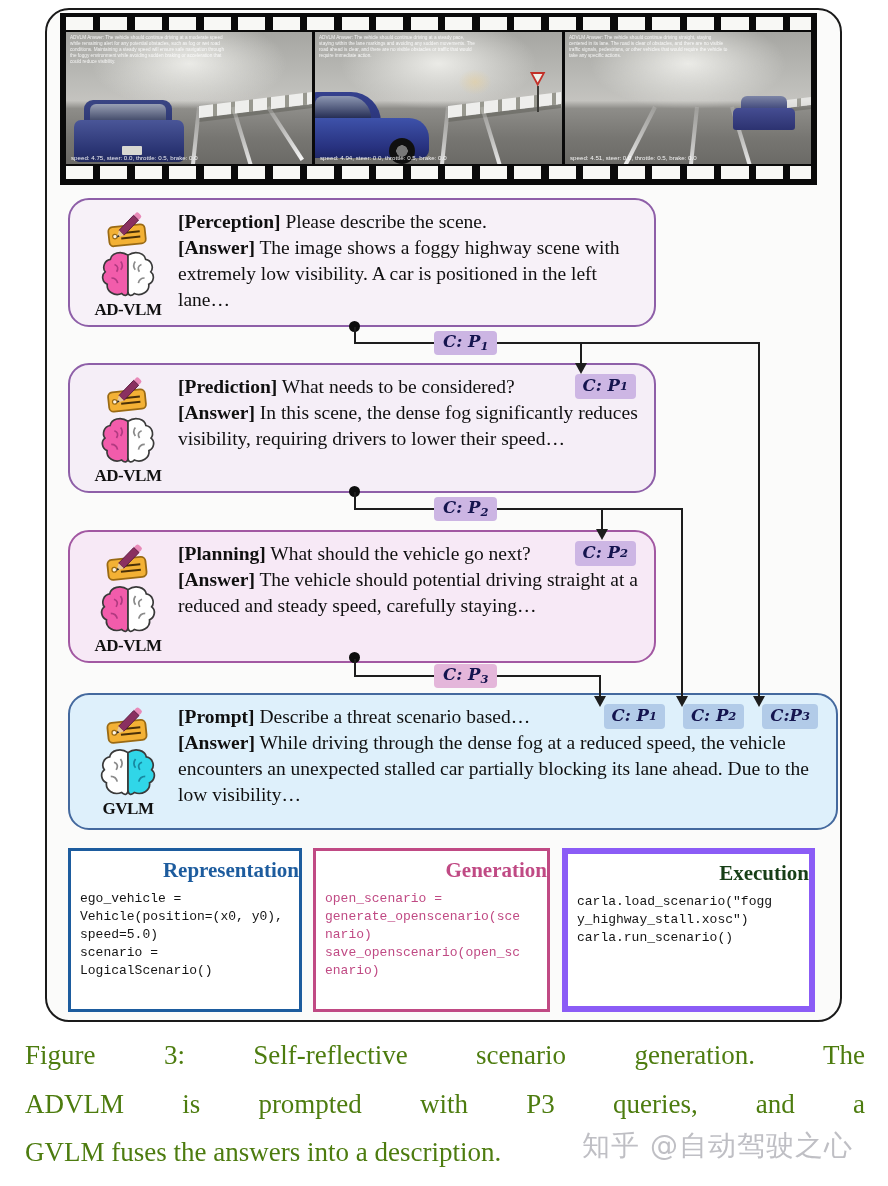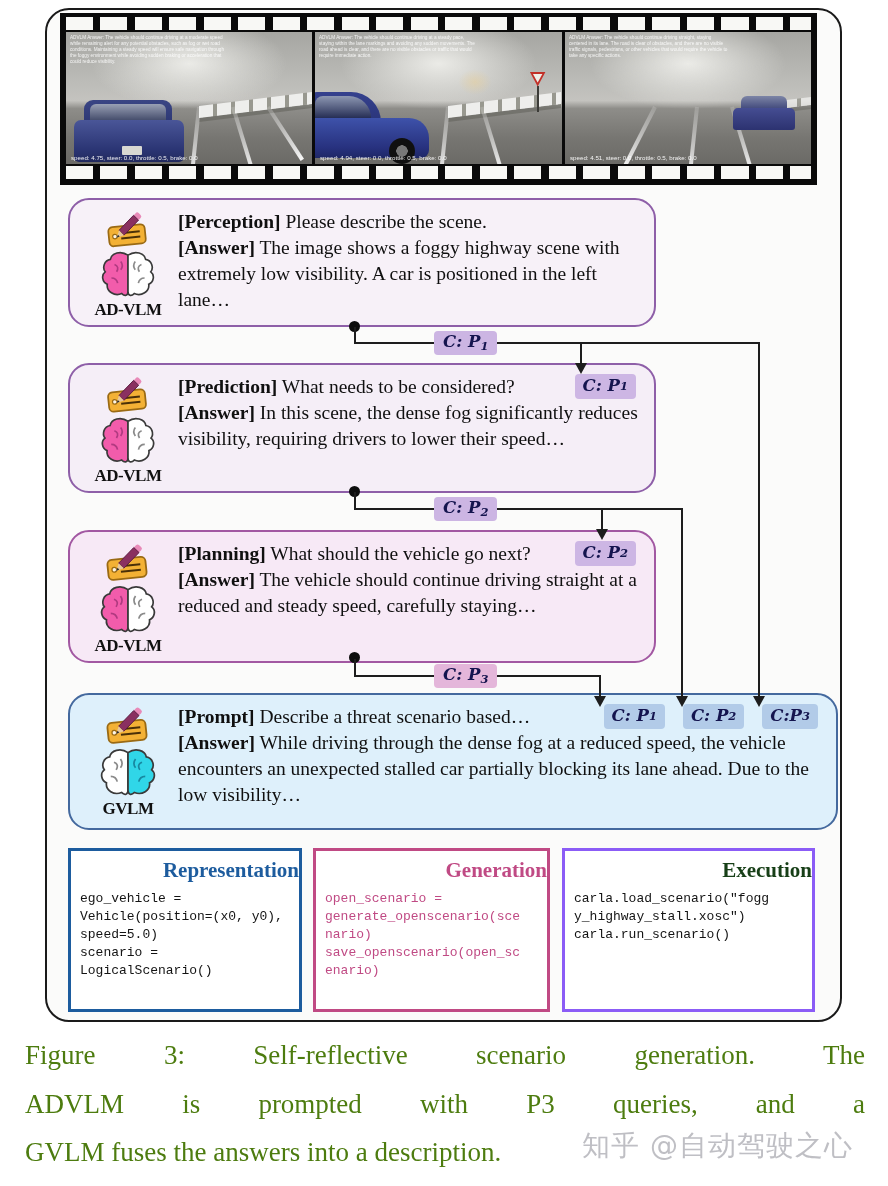--- a/index.html
+++ b/index.html
@@ -95,21 +95,21 @@
     border-right:6px solid transparent;border-top:11px solid #1d1d1d;}
   .cbadge{position:absolute;padding:1px 9px 2px 9px;border-radius:4px;background:#ccb5e3;
     font-family:"DejaVu Serif","Liberation Serif",serif;font-style:italic;font-weight:bold;
     font-size:16.5px;color:#14144e;}
   .cbadge.pink{background:#e4b6da;}
   .cbadge sub{font-size:11.5px;vertical-align:-3px;line-height:1;}
   
   .code-box{position:absolute;top:848px;height:164px;background:#fff;box-sizing:border-box;z-index:1;}
   .code-box.rep{left:68px;width:234px;border:3px solid #1d5c9e;}
   .code-box.gen{left:313px;width:237px;border:3px solid #c04a84;}
-  .code-box.exec{left:562px;width:253px;border:3px solid #8b5cf6;}
+  .code-box.exec{left:562px;width:253px;border:6px solid #8b5cf6;}
   .code-title{text-align:right;font-weight:bold;font-size:21px;margin-top:7px;}
   .rep .code-title{color:#1d5c9e;}
   .gen .code-title{color:#c04a84;}
   .exec .code-title{color:#173f17;}
   .code-block{font-family:"Liberation Mono",monospace;font-size:13px;line-height:1.38;
     padding:7px 9px 0 9px;white-space:pre-wrap;color:#131313;}
   .gen .code-block{color:#c04a84;}
   
   .caption{position:absolute;left:25px;top:1040px;width:840px;font-size:27px;color:#4d7c0f;}
   .caption .cline{height:48.5px;text-align:justify;text-align-last:justify;white-space:nowrap;}
@@ -281,21 +281,21 @@
     </div>
     <div class="dialog-text">
       <div class="q-row">
         <span class="grow"><span class="tag">[Planning]</span><span> What should the vehicle go next?</span></span>
         <span class="badge">
             <span>C: P</span>
             <sub>2</sub>
           </span>
       </div>
       <div>
-        <span class="tag">[Answer]</span><span> The vehicle should continue driving straight at a reduced and steady speed, carefully staying…</span>
+        <span class="tag">[Answer]</span><span> The vehicle should potential driving straight at a reduced and steady speed, carefully staying…</span>
       </div>
     </div>
   </div>
 
   <div class="dbox b4">
     <div class="agent-col">
       <svg class="icon-note" width="48" height="40" viewBox="0 0 52 44">
         <g transform="rotate(-6 24 29)">
           <rect x="4" y="17" width="42" height="22" rx="5" fill="#f3b135" stroke="#9a6a14" stroke-width="2"></rect>
           <circle cx="11" cy="28" r="2.6" fill="#fdf6e8" stroke="#9a6a14" stroke-width="1.4"></circle>

